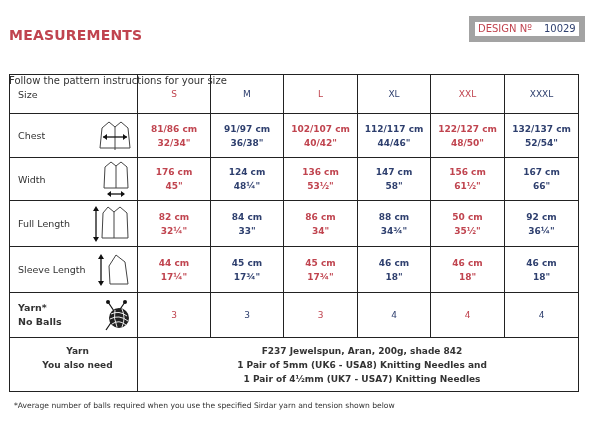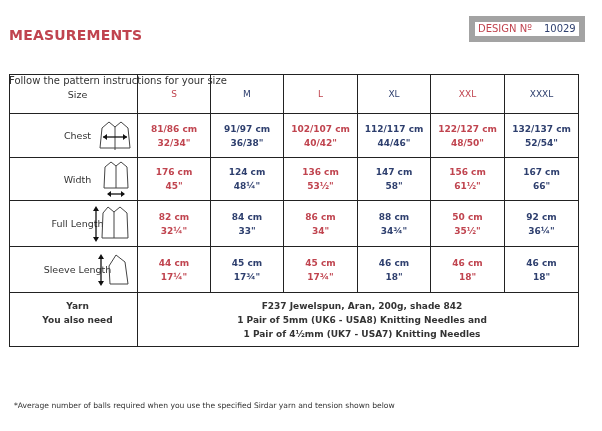--- a/index.html
+++ b/index.html
@@ -4,21 +4,21 @@
 <style>
   html,body{margin:0;padding:0;background:#ffffff;}
   body{width:602px;height:431px;position:relative;overflow:hidden;font-family:"DejaVu Sans","Liberation Sans",sans-serif;color:#333;}
   .title{position:absolute;left:9px;top:27px;font-size:14px;font-weight:bold;color:#c0444f;letter-spacing:0.2px;}
   .subtitle{position:absolute;left:9px;top:52px;font-size:10px;color:#333;margin-top:23px;}
   .design{position:absolute;left:469px;top:16px;height:14px;border:6px solid #a3a3a3;font-size:10px;line-height:14px;padding:0 3px;white-space:nowrap;}
   .design .lbl{color:#c0444f;}
   .design .num{color:#2e3f6e;margin-left:12px;}
   table.meas{position:absolute;left:9px;top:74px;border-collapse:collapse;table-layout:fixed;width:569px;}
   table.meas td{border:1.6px solid #222;padding:0;font-size:9px;text-align:center;vertical-align:middle;}
-  table.meas td.lab{text-align:center;padding-left:8px;font-size:9.5px;color:#333;position:relative;}
+  table.meas td.lab{text-align:left;padding-left:8px;font-size:9.5px;color:#333;position:relative;}
   .red{color:#c0444f;}
   .blue{color:#2e3f6e;}
   .cell-line{display:block;line-height:14px;font-weight:bold;}
   .icon{position:absolute;top:50%;transform:translateY(-50%);}
   .info-cell{text-align:right;vertical-align:top!important;padding:6px 0 4px 8px!important;font-size:9.5px;line-height:14px;color:#333;}
   .foot{position:absolute;left:14px;top:401px;font-size:7.6px;color:#333;}
 </style>
 </head>
 <body>
 
@@ -185,20 +185,40 @@
     <td class="red">
           <span class="cell-line">46 cm</span>
           <span class="cell-line">18"</span>
         </td>
     <td class="blue">
           <span class="cell-line">46 cm</span>
           <span class="cell-line">18"</span>
         </td>
   </tr>
 
+  <tr style="height:45px">
+    <td class="lab">
+      <span class="cell-line">Yarn*</span>
+      <span class="cell-line">No Balls</span>
+      <svg class="icon" style="left:90px" width="34" height="34" viewBox="0 0 34 34">
+        <line x1="8" y1="4" x2="20" y2="22" stroke="#111" stroke-width="1.2"></line>
+        <line x1="25" y1="4" x2="6" y2="32" stroke="#111" stroke-width="1.2"></line>
+        <circle cx="8" cy="4" r="2" fill="#111"></circle>
+        <circle cx="25" cy="4" r="2" fill="#111"></circle>
+        <circle cx="19" cy="20" r="10" fill="#222"></circle>
+        <path d="M11 16 Q19 12 27 18 M10 21 Q19 16 28 23 M12 26 Q19 21 26 27 M15 12 Q13 20 17 29 M22 11 Q26 20 22 29" fill="none" stroke="#fff" stroke-width="0.9"></path>
+      </svg>
+    </td>
+    <td class="red">3</td>
+    <td class="blue">3</td>
+    <td class="red">3</td>
+    <td class="blue">4</td>
+    <td class="red">4</td>
+    <td class="blue">4</td>
+  </tr>
 
   <tr style="height:54px">
     <td class="info-cell">
       <span class="cell-line">Yarn</span>
       <span class="cell-line">You also need</span>
     </td>
     <td class="info-cell" colspan="6">
       <span class="cell-line">F237 Jewelspun, Aran, 200g, shade 842</span>
       <span class="cell-line">1 Pair of 5mm (UK6 - USA8) Knitting Needles and</span>
       <span class="cell-line">1 Pair of 4½mm (UK7 - USA7) Knitting Needles</span>

